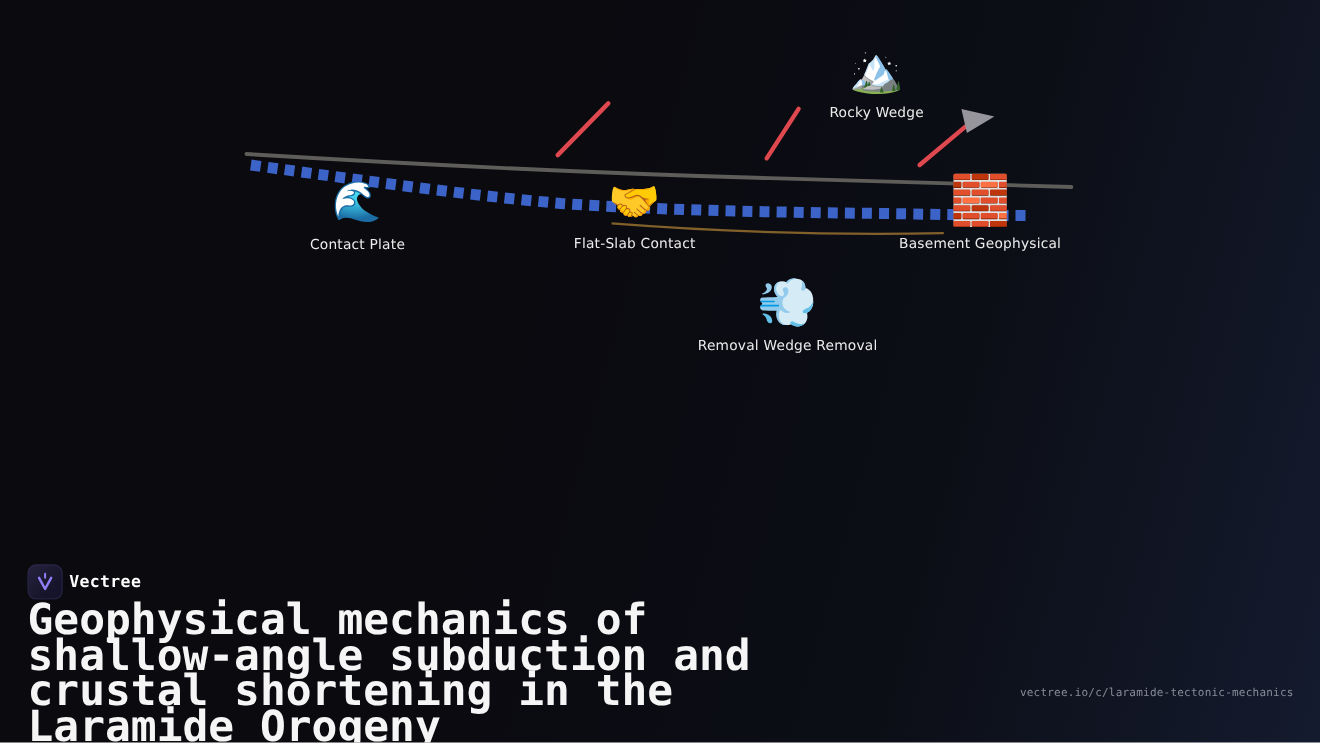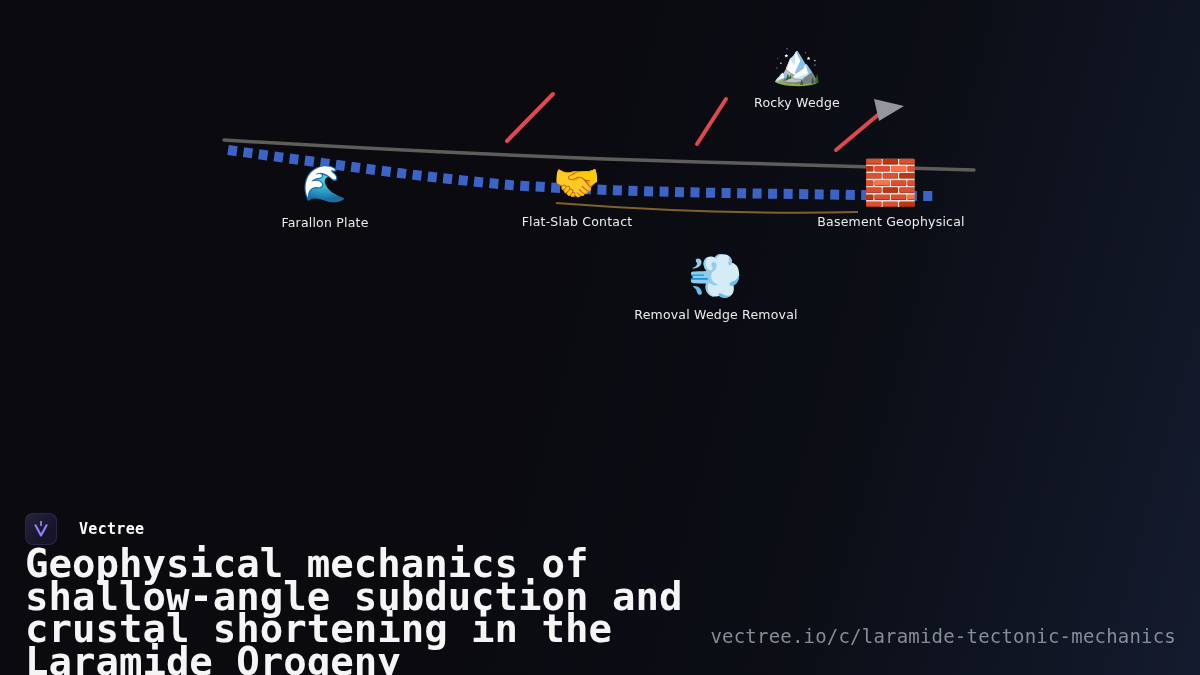--- a/index.html
+++ b/index.html
@@ -12,40 +12,40 @@
   svg.overlay{position:absolute;left:0;top:0;width:1200px;height:675px;}
   .node{position:absolute;z-index:3;}
   .node .emoji{
     position:absolute;left:0;top:0;transform:translate(-50%,-50%);
     line-height:1;text-align:center;
   }
   .node .label{
     position:absolute;left:0;top:38px;transform:translate(-50%,-50%);
     white-space:nowrap;font-size:12.5px;color:#ececec;letter-spacing:.2px;
   }
-  .brand{position:absolute;left:25px;top:513px;display:flex;align-items:center;gap:22px;z-index:4;}
+  .brand{position:absolute;left:25px;top:513px;display:flex;align-items:center;gap:6px;z-index:4;}
   .brand .logo{
     width:32px;height:32px;border-radius:8px;flex:0 0 auto;
     background:linear-gradient(135deg,#26223f 0%,#16142a 70%);
     display:flex;align-items:center;justify-content:center;
     box-shadow:0 0 0 1px #2a2748 inset;
   }
   .brand .name{
     font-family:"DejaVu Sans Mono","Liberation Mono",monospace;
     font-weight:bold;font-size:15px;color:#ffffff;letter-spacing:.3px;
   }
   .title{
     position:absolute;left:25px;top:548px;width:748px;z-index:4;
     font-family:"DejaVu Sans Mono","Liberation Mono",monospace;
     font-weight:bold;font-size:39px;line-height:32.5px;color:#f5f5f5;
   }
   .url{
     position:absolute;right:24px;top:625px;z-index:4;
     font-family:"DejaVu Sans Mono","Liberation Mono",monospace;
-    font-size:19px;color:#868c97;letter-spacing:.2px;
+    font-size:10px;color:#868c97;letter-spacing:.2px;
   }
 </style>
 </head>
 <body>
 
 <div class="stage">
   <svg class="overlay" viewBox="0 0 1200 675">
 
     <path d="M224,140 C420,152 560,158 700,162 C820,165 920,168 974,170" fill="none" stroke="#5e5d5a" stroke-width="3.5" stroke-linecap="round"></path>
 
@@ -56,21 +56,21 @@
     <path d="M507,141 L553,94" fill="none" stroke="#e0484f" stroke-width="4" stroke-linecap="round"></path>
     <path d="M697,144 L726,99" fill="none" stroke="#e0484f" stroke-width="4" stroke-linecap="round"></path>
     <path d="M836,150 L879,114" fill="none" stroke="#e0484f" stroke-width="4" stroke-linecap="round"></path>
 
     <polygon points="874,99 904,106 879,121" fill="#95959b"></polygon>
   </svg>
 
   <div id="nodes">
       <div class="node" style="left: 325px; top: 184px;">
         <span class="emoji" style="font-size: 36px;">🌊</span>
-        <span class="label">Farallon Plate</span>
+        <span class="label">Contact Plate</span>
       </div>
       <div class="node" style="left: 577px; top: 183px;">
         <span class="emoji" style="font-size: 38px;">🤝</span>
         <span class="label">Flat-Slab Contact</span>
       </div>
       <div class="node" style="left: 891px; top: 183px;">
         <span class="emoji" style="font-size: 44px;">🧱</span>
         <span class="label">Basement Geophysical</span>
       </div>
       <div class="node" style="left: 797px; top: 64px;">

